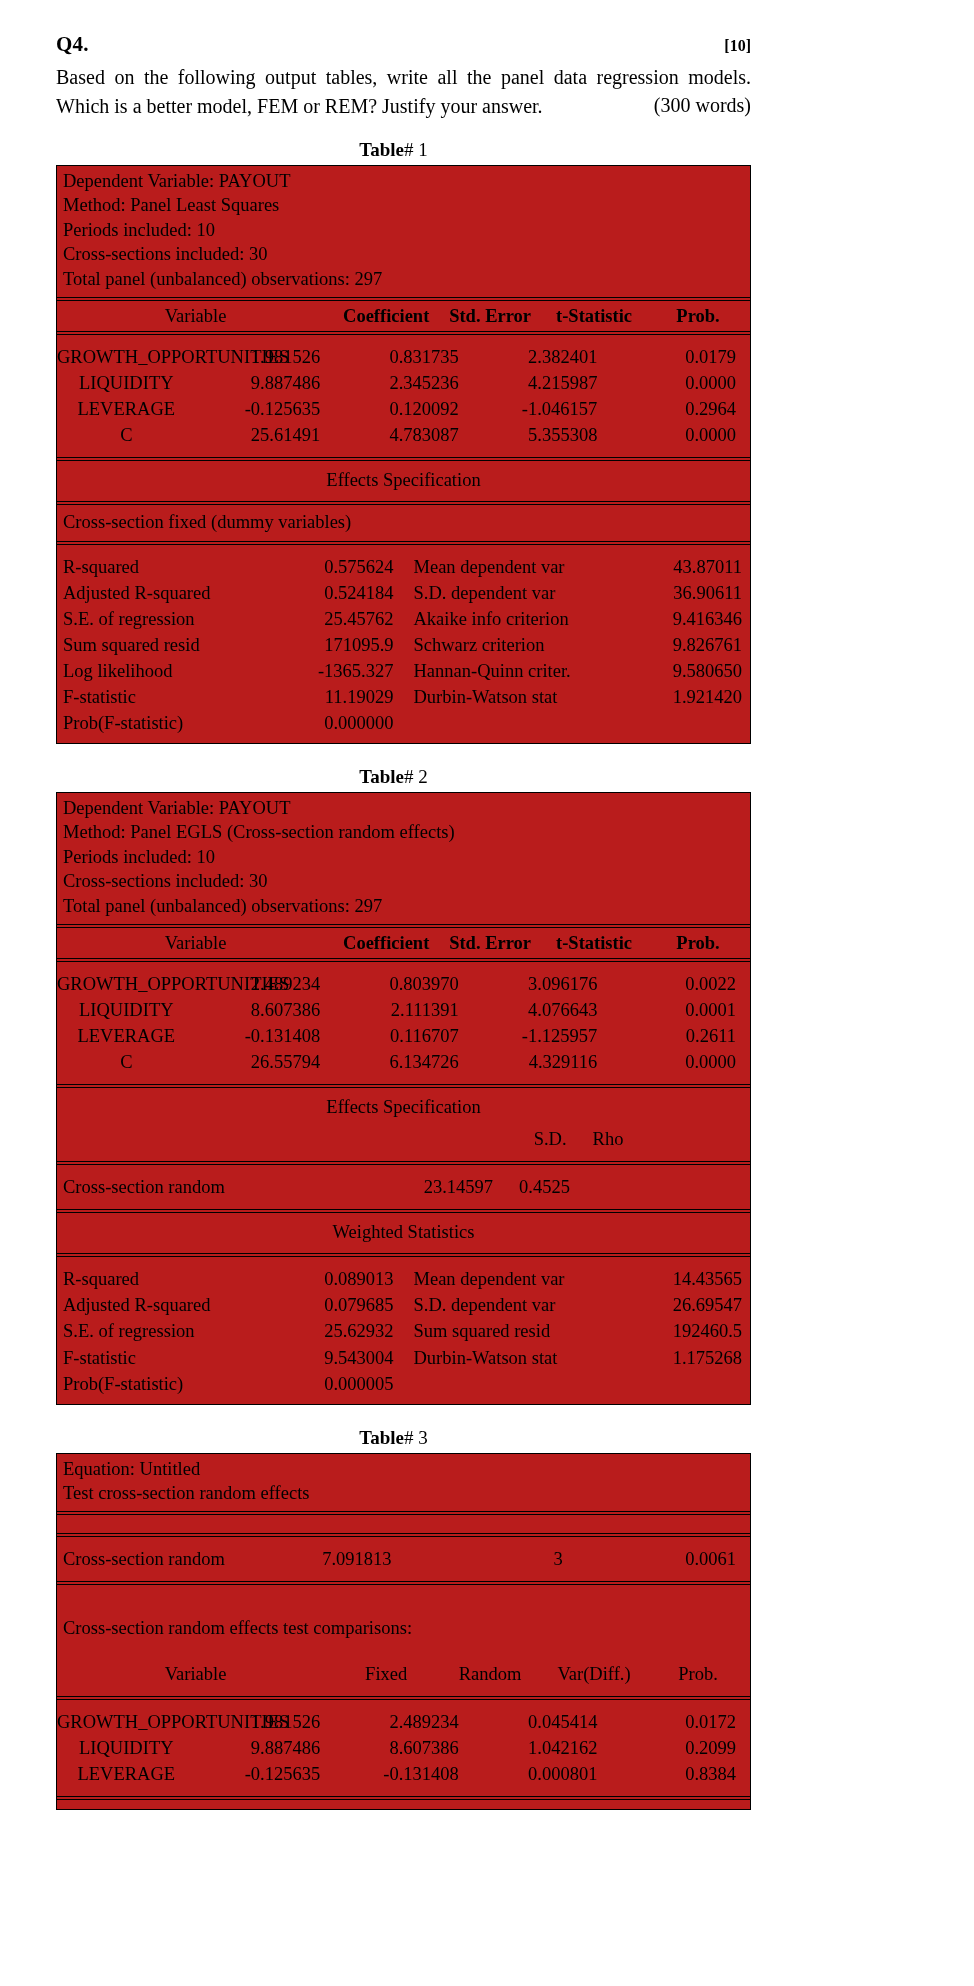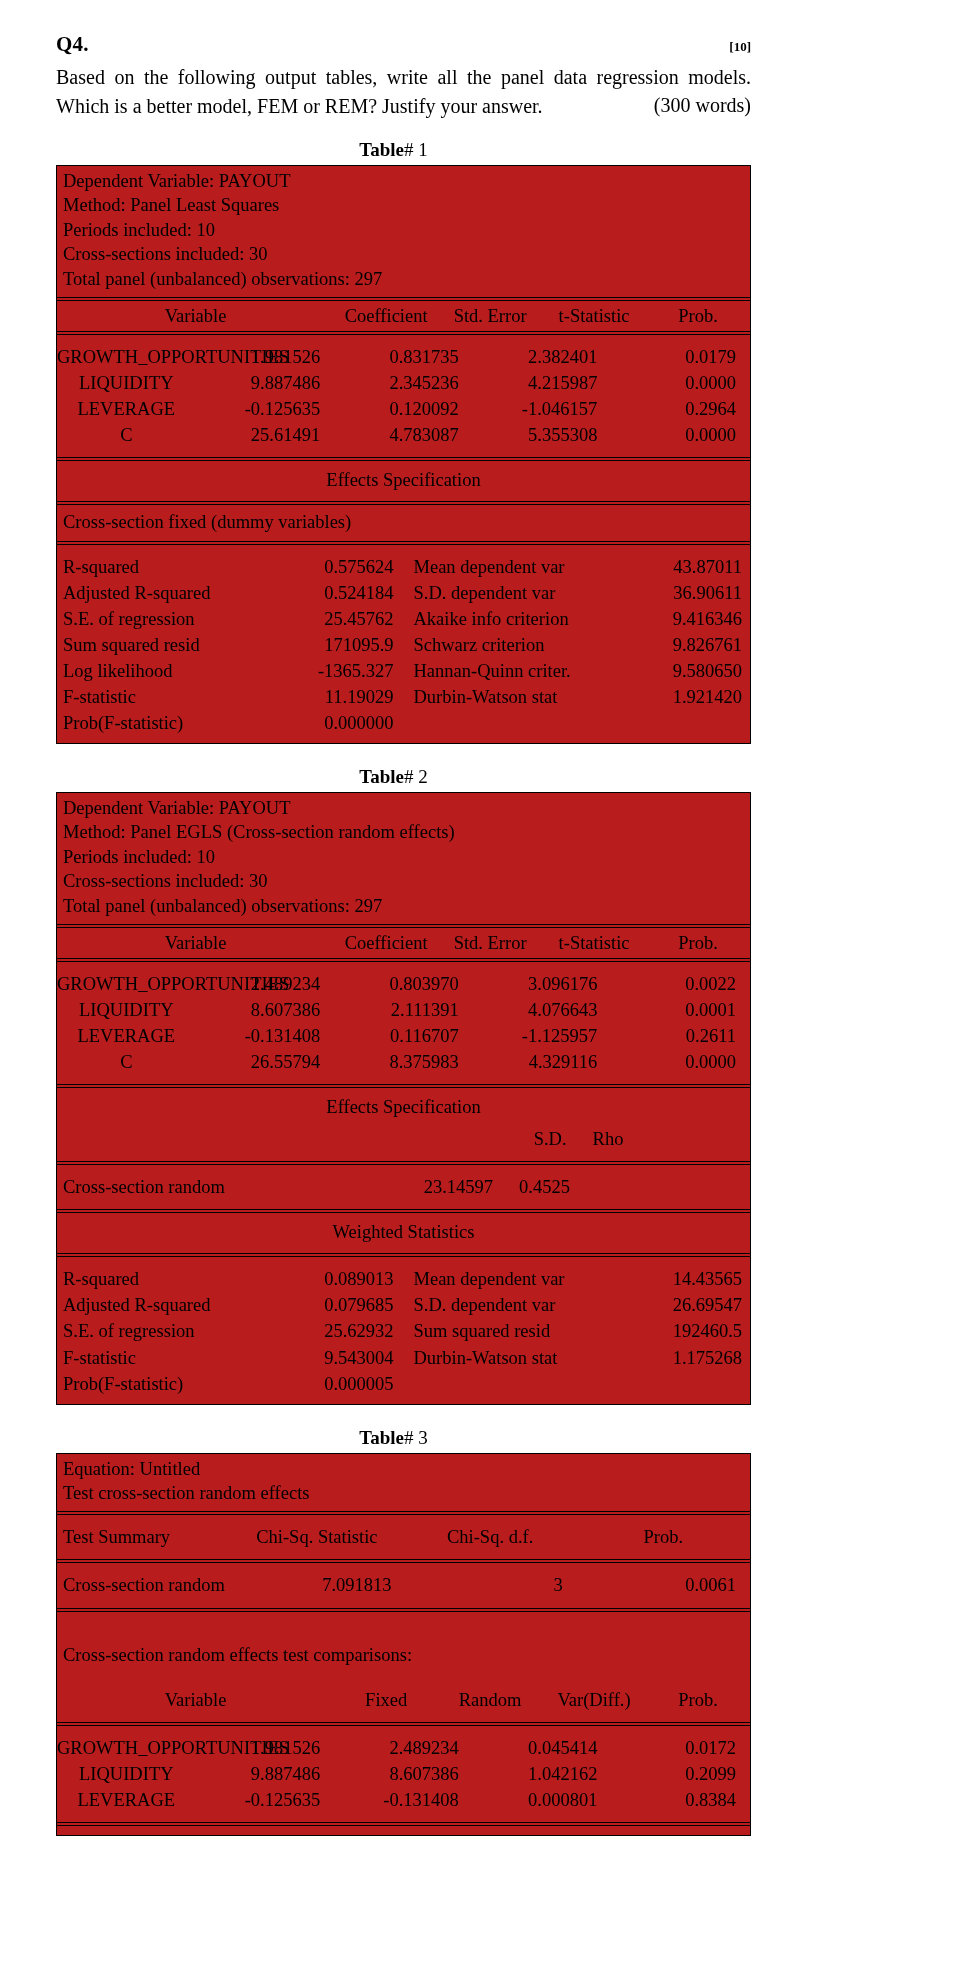--- a/index.html
+++ b/index.html
@@ -29,21 +29,21 @@
     align-items: baseline;
     padding: 20px 24px 0 44px;
   }
   .q-label {
     font-weight: bold;
     font-size: 21px;
     letter-spacing: 0.2px;
   }
   .q-marks {
     font-weight: bold;
-    font-size: 13px;
+    font-size: 16px;
   }
   .q-body {
     padding: 6px 24px 0 44px;
     font-size: 20px;
     line-height: 1.45;
     text-align: justify;
   }
   .q-words {
     text-align: right;
     padding: 0 24px 0 44px;
@@ -90,21 +90,21 @@
     table-layout: fixed;
   }
   table.ev td {
     padding: 1px 0;
     line-height: 1.3;
     vertical-align: baseline;
     white-space: nowrap;
   }
   .c-var   { width: 40%; text-align: center; padding-right: 0 !important; }
   .c-num   { width: 15%; text-align: right; padding-right: 14px !important; }
-  .c-num-h { width: 15%; text-align: center; }
+  .c-num-h { width: 15%; text-align: center; font-weight: bold; }
 
   .var-first { text-align: center; }
 
   
   .c-name  { width: 31%; text-align: left; padding-left: 6px !important; }
   .c-val   { width: 19%; text-align: right; padding-right: 10px !important; }
   .c-name2 { width: 31%; text-align: left; padding-left: 10px !important; }
   .c-val2  { width: 19%; text-align: right; padding-right: 8px !important; }
 
   .ev-center {
@@ -316,21 +316,21 @@
       <tr>
         <td class="c-var">LEVERAGE</td>
         <td class="c-num">-0.131408</td>
         <td class="c-num">0.116707</td>
         <td class="c-num">-1.125957</td>
         <td class="c-num">0.2611</td>
       </tr>
       <tr>
         <td class="c-var">C</td>
         <td class="c-num">26.55794</td>
-        <td class="c-num">8.375983</td>
+        <td class="c-num">6.134726</td>
         <td class="c-num">4.329116</td>
         <td class="c-num">0.0000</td>
       </tr>
       <tr class="spacer-sm">
             <td colspan="5"></td>
           </tr>
     </tbody>
       </table>
     <div class="rule-d"></div>
     <div class="ev-center">Effects Specification</div>
@@ -412,26 +412,20 @@
     <div class="ev-sec">
       <div class="ev-line">Equation: Untitled</div>
       <div class="ev-line">Test cross-section random effects</div>
     </div>
     <div class="rule-d"></div>
     <table class="ev h-head">
       <tbody>
           <tr class="spacer-sm">
             <td colspan="4"></td>
           </tr>
-      <tr>
-        <td class="c-ts">Test Summary</td>
-        <td class="c-h1">Chi-Sq. Statistic</td>
-        <td class="c-h2">Chi-Sq. d.f.</td>
-        <td class="c-h3">Prob.</td>
-      </tr>
       <tr class="spacer-sm">
             <td colspan="4"></td>
           </tr>
     </tbody>
       </table>
     <div class="rule-d"></div>
     <table class="ev">
       <tbody>
           <tr class="spacer-sm">
             <td colspan="4"></td>

